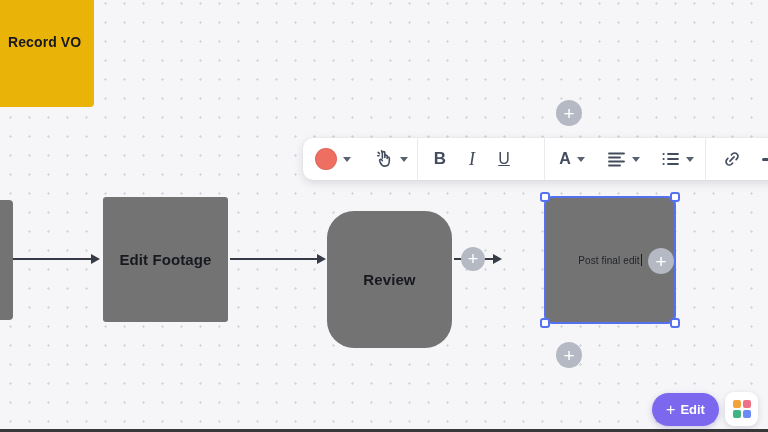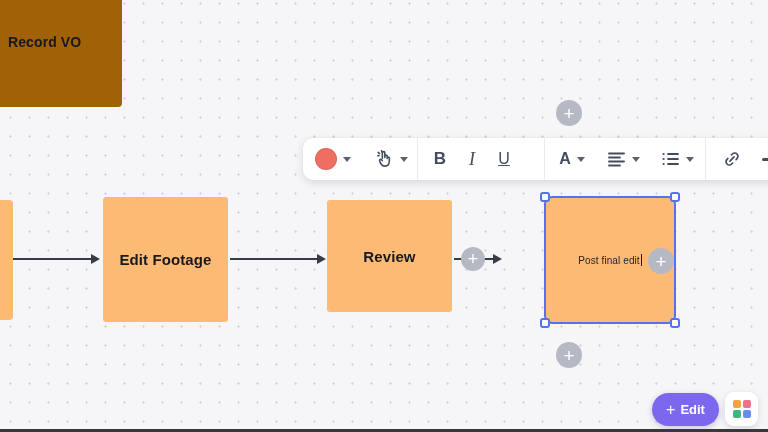--- a/index.html
+++ b/index.html
@@ -12,29 +12,29 @@
   }
   .dot-grid {
     position:absolute; inset:0;
     background-image:radial-gradient(circle, #d7d8dd 1.2px, transparent 1.4px);
     background-size:19px 19px;
     background-position:1px 13px;
   }
 
   
   .shape {
-    position:absolute; background:#fdba74; border-radius:3px;
+    position:absolute; background:#737373; border-radius:3px;
     display:flex; align-items:center; justify-content:center;
     color:#17191f; font-weight:700; font-size:15px; letter-spacing:.1px;
   }
-  .shape-record   { left:0;   top:0;   width:122px; height:107px; background:#a16207; border-radius:0 0 4px 0; }
+  .shape-record   { left:0;   top:0;   width:94px; height:107px; background:#eab308; border-radius:0 0 4px 0; }
   .shape-record span { position:absolute; left:8px; top:34px; font-size:14px; }
   .shape-sliver   { left:0;   top:200px; width:13px; height:120px; border-radius:0 4px 4px 0; }
   .shape-edit     { left:103px; top:197px; width:125px; height:125px; }
-  .shape-review   { left:327px; top:200px; width:125px; height:112px; }
+  .shape-review   { left:327px; top:211px; width:125px; height:137px;border-radius:27px; }
 
   .shape-selected {
     left:502px; top:196px; width:132px; height:128px;
     border:2px solid #5471f2; border-radius:8px;
     font-weight:400; font-size:10px; color:#23252b;margin-left:42px;
   }
   .handle {
     position:absolute; width:10px; height:10px; background:#ffffff;
     border:2px solid #5471f2; border-radius:3px;
   }

